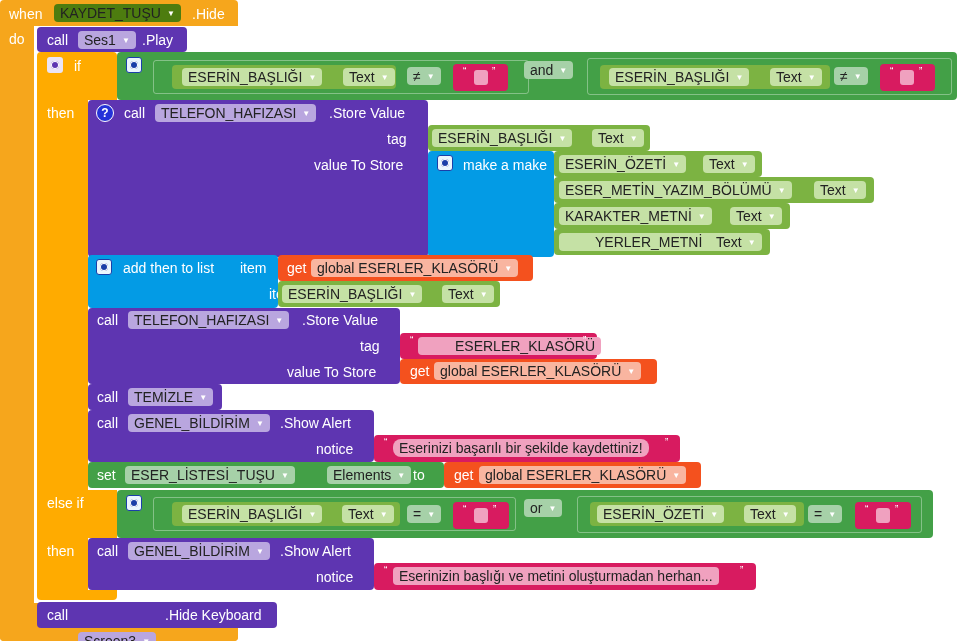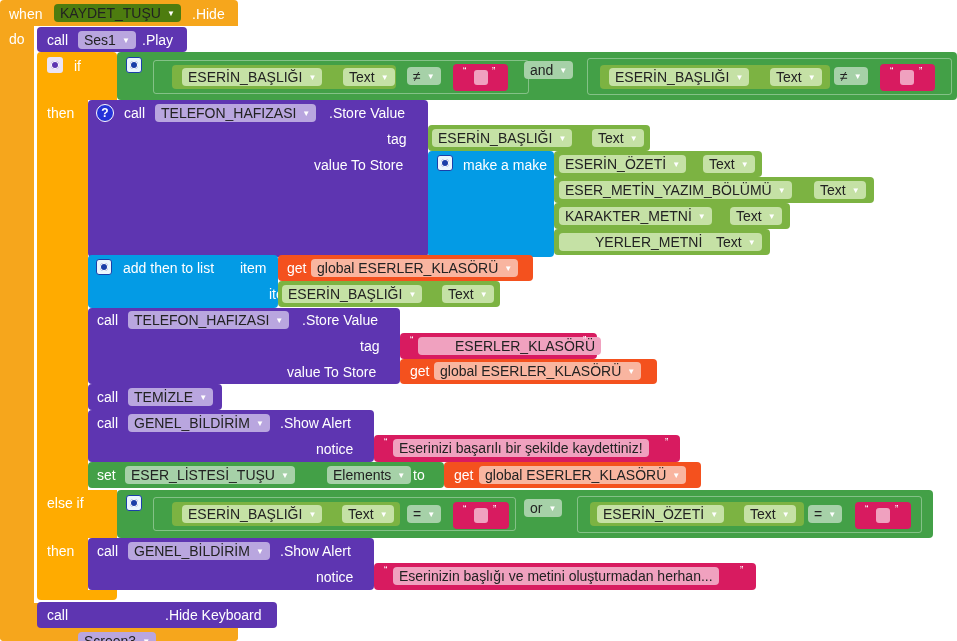--- a/index.html
+++ b/index.html
@@ -141,21 +141,21 @@
 <span class="t" style="left:97px;top:388px;">call</span>
 <span class="field f-purple" style="left:128px;top:388px;"><span>TEMİZLE</span><span class="arr">▼</span></span>
 
 <div class="blk purple" style="left:88px;top:410px;width:286px;height:52px;"></div>
 <span class="t" style="left:97px;top:414px;">call</span>
 <span class="field f-purple" style="left:128px;top:414px;"><span>GENEL_BİLDİRİM</span><span class="arr">▼</span></span>
 <span class="t" style="left:280px;top:414px;">.Show Alert</span>
 <span class="t" style="left:316px;top:440px;">notice</span>
 <div class="blk pink" style="left:374px;top:435px;width:306px;height:27px;"></div>
 <span class="qt" style="left:384px;top:437px;">“</span>
-<span class="field f-pink" style="left:393px;top:439px;"><span>Eserinizi başarılı bir şekilde kaydettiniz!</span></span>
+<span class="field f-pink" style="left:393px;top:439px;border-radius:8px;"><span>Eserinizi başarılı bir şekilde kaydettiniz!</span></span>
 <span class="qt" style="left:665px;top:437px;">”</span>
 
 <div class="blk green" style="left:88px;top:462px;width:356px;height:26px;"></div>
 <span class="t" style="left:97px;top:466px;">set</span>
 <span class="field f-dgreen" style="left:125px;top:466px;"><span>ESER_LİSTESİ_TUŞU</span><span class="arr">▼</span></span>
 <span class="field f-dgreen" style="left:327px;top:466px;"><span>Elements</span><span class="arr">▼</span></span>
 <span class="t" style="left:413px;top:466px;">to</span>
 <div class="blk red" style="left:444px;top:462px;width:257px;height:26px;"></div>
 <span class="t" style="left:454px;top:466px;">get</span>
 <span class="field f-red" style="left:479px;top:466px;"><span>global ESERLER_KLASÖRÜ</span><span class="arr">▼</span></span>

